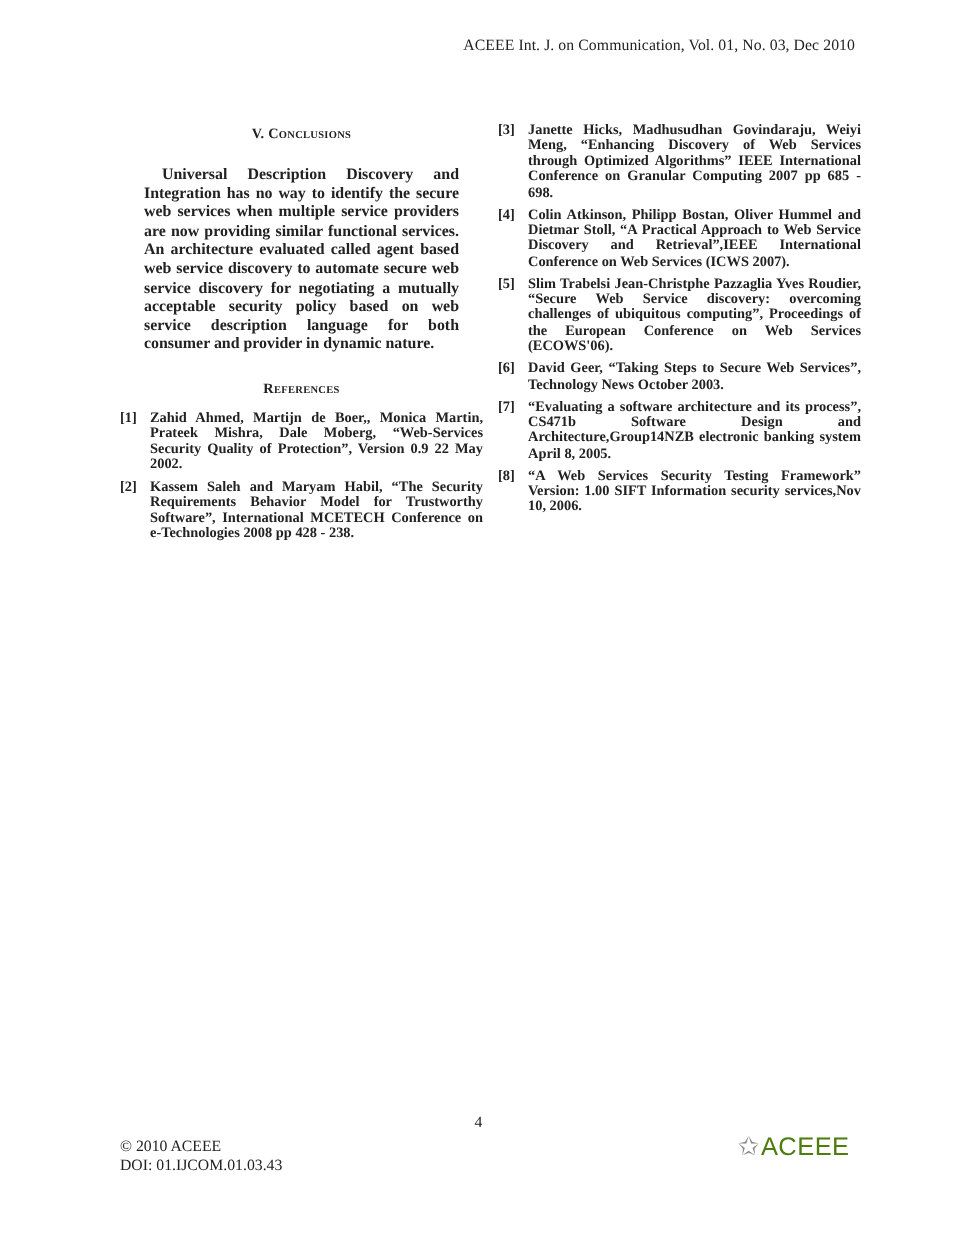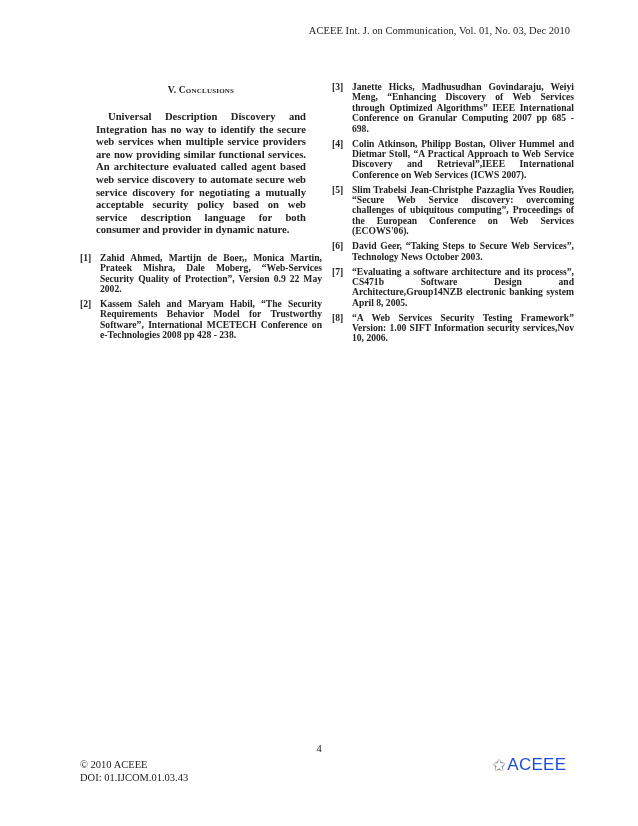--- a/index.html
+++ b/index.html
@@ -12,31 +12,32 @@
   .section-title { text-align: center; font-size: 9.5px; margin: 3px 0 8px 0; font-variant: small-caps; letter-spacing: 0.2px; }
   .body-text { font-size: 10.6px; line-height: 12.6px; text-align: justify; text-indent: 12px; margin: 16px; }
   .refs-title { text-align: center; font-size: 9.5px; font-variant: small-caps; margin: 18px 0 9px 0; letter-spacing: 0.2px; }
   .ref { display: flex; font-size: 9.6px; line-height: 10.4px; margin-bottom: 4.5px; }
   .ref-num { width: 20px; flex: 0 0 20px; }
   .ref-text { flex: 1; text-align: justify; }
   .page-number { position: absolute; top: 743px; left: 0; width: 638px; text-align: center; font-size: 10.5px; }
   .copyright { position: absolute; left: 80px; top: 758px; font-size: 10.5px; line-height: 13px; }
   .logo { position: absolute; left: 492px; top: 755px; display: flex; align-items: center; }
   .logo-star { color: #888; font-size: 17px; margin-right: 1px; font-family: "DejaVu Sans", sans-serif; }
-  .logo-text { font-family: "Liberation Sans", sans-serif; font-size: 17px; color: #1d4ed8; letter-spacing: 0.3px; }
+  .logo-text { font-family: "Liberation Sans", sans-serif; font-size: 17px; color: #4d7c0f; letter-spacing: 0.3px; }
 </style>
 </head>
 <body>
 
 <div class="running-head">ACEEE  Int. J. on Communication, Vol. 01, No. 03, Dec 2010</div>
 
 <div class="col col-left">
   <div class="section-title">V. Conclusions</div>
   <p class="body-text">Universal Description Discovery and Integration has no way to identify the secure web services when multiple service providers are now providing similar functional services. An architecture evaluated called agent based web service discovery to automate secure web service discovery for negotiating a mutually acceptable security policy based on web service description language for both consumer and provider in dynamic nature.</p>
 
+  <div class="refs-title">References</div>
   <div class="ref">
     <span class="ref-num">[1]</span>
     <span class="ref-text">Zahid Ahmed, Martijn de Boer,, Monica Martin, Prateek Mishra, Dale Moberg, “Web-Services Security Quality of Protection”,  Version 0.9 22 May 2002.</span>
   </div>
   <div class="ref">
     <span class="ref-num">[2]</span>
     <span class="ref-text">Kassem Saleh and Maryam Habil, “The Security Requirements Behavior Model for Trustworthy Software”, International MCETECH Conference on e-Technologies 2008 pp 428 - 238.</span>
   </div>
 </div>
 

